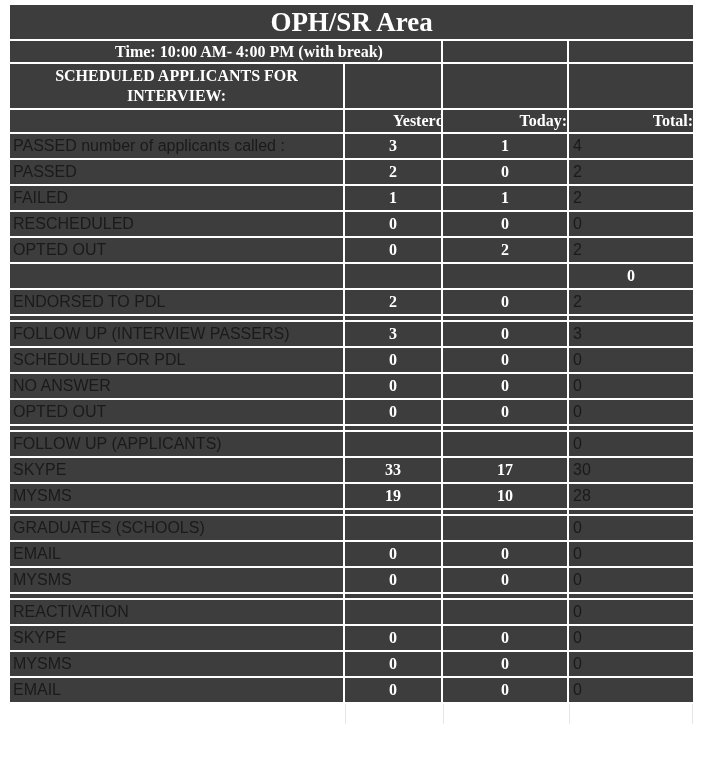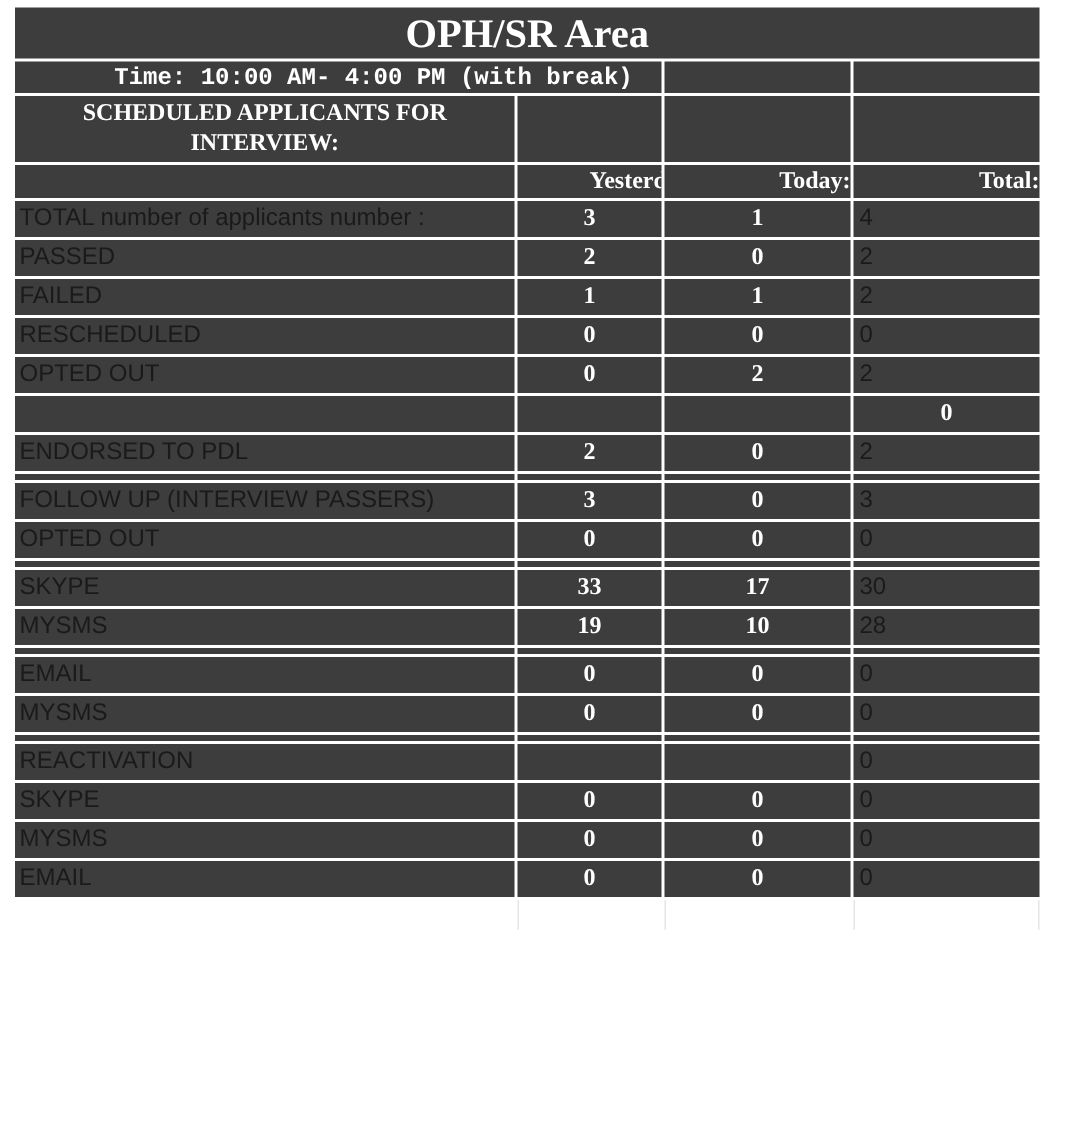--- a/index.html
+++ b/index.html
@@ -36,21 +36,21 @@
     font-weight:bold;
     font-size:27px;
     line-height:34px;
     white-space:nowrap;
   }
   
   td.time{
     height:21px;
     text-align:center;
     color:var(--light-text);
-    font-family:Liberation Mono, monospace;
+    font-family:Liberation Serif, serif;
     font-weight:bold;
     font-size:16px;
     white-space:nowrap;
     padding-left:47px;
   }
   
   td.section{
     height:44px;
     text-align:center;
     color:var(--light-text);
@@ -139,21 +139,21 @@
     </tr>
     <tr>
       <td></td>
       <td class="colhead">Yesterday:</td>
       <td class="colhead">Today:</td>
       <td class="colhead">Total:</td>
     </tr>
   </tbody>
   <tbody id="rows-body">
       <tr class="data">
-        <td class="rowlabel">TOTAL number of applicants number :</td>
+        <td class="rowlabel">PASSED number of applicants called :</td>
         <td class="num">3</td>
         <td class="num">1</td>
         <td class="totalval">4</td>
       </tr>
       <tr class="data">
         <td class="rowlabel">PASSED</td>
         <td class="num">2</td>
         <td class="num">0</td>
         <td class="totalval">2</td>
       </tr>
@@ -193,50 +193,74 @@
         <td></td>
         <td></td>
       </tr>
       <tr class="data">
         <td class="rowlabel">FOLLOW UP (INTERVIEW PASSERS)</td>
         <td class="num">3</td>
         <td class="num">0</td>
         <td class="totalval">3</td>
       </tr>
       <tr class="data">
+        <td class="rowlabel">SCHEDULED FOR PDL</td>
+        <td class="num">0</td>
+        <td class="num">0</td>
+        <td class="totalval">0</td>
+      </tr>
+      <tr class="data">
+        <td class="rowlabel">NO ANSWER</td>
+        <td class="num">0</td>
+        <td class="num">0</td>
+        <td class="totalval">0</td>
+      </tr>
+      <tr class="data">
         <td class="rowlabel">OPTED OUT</td>
         <td class="num">0</td>
         <td class="num">0</td>
         <td class="totalval">0</td>
       </tr>
       <tr class="sep">
         <td></td>
         <td></td>
         <td></td>
         <td></td>
+      </tr>
+      <tr class="data">
+        <td class="rowlabel">FOLLOW UP (APPLICANTS)</td>
+        <td class="num"></td>
+        <td class="num"></td>
+        <td class="totalval">0</td>
       </tr>
       <tr class="data">
         <td class="rowlabel">SKYPE</td>
         <td class="num">33</td>
         <td class="num">17</td>
         <td class="totalval">30</td>
       </tr>
       <tr class="data">
         <td class="rowlabel">MYSMS</td>
         <td class="num">19</td>
         <td class="num">10</td>
         <td class="totalval">28</td>
       </tr>
       <tr class="sep">
         <td></td>
         <td></td>
         <td></td>
         <td></td>
       </tr>
       <tr class="data">
+        <td class="rowlabel">GRADUATES (SCHOOLS)</td>
+        <td class="num"></td>
+        <td class="num"></td>
+        <td class="totalval">0</td>
+      </tr>
+      <tr class="data">
         <td class="rowlabel">EMAIL</td>
         <td class="num">0</td>
         <td class="num">0</td>
         <td class="totalval">0</td>
       </tr>
       <tr class="data">
         <td class="rowlabel">MYSMS</td>
         <td class="num">0</td>
         <td class="num">0</td>
         <td class="totalval">0</td>

